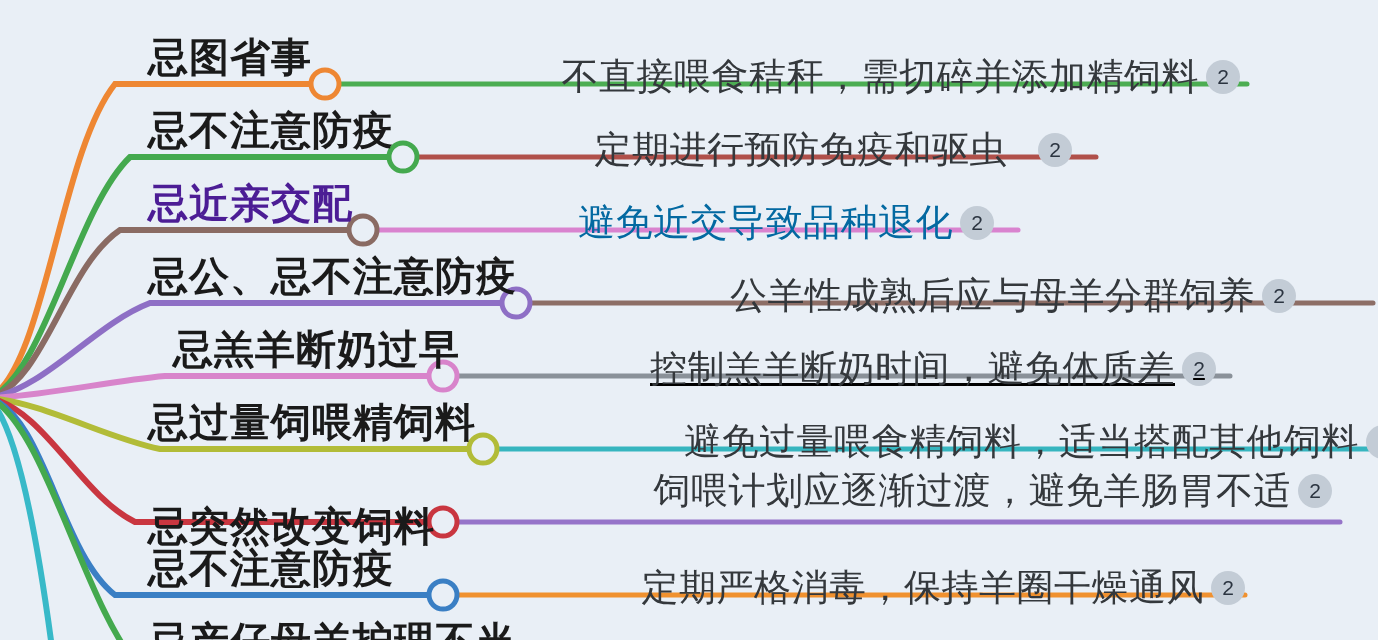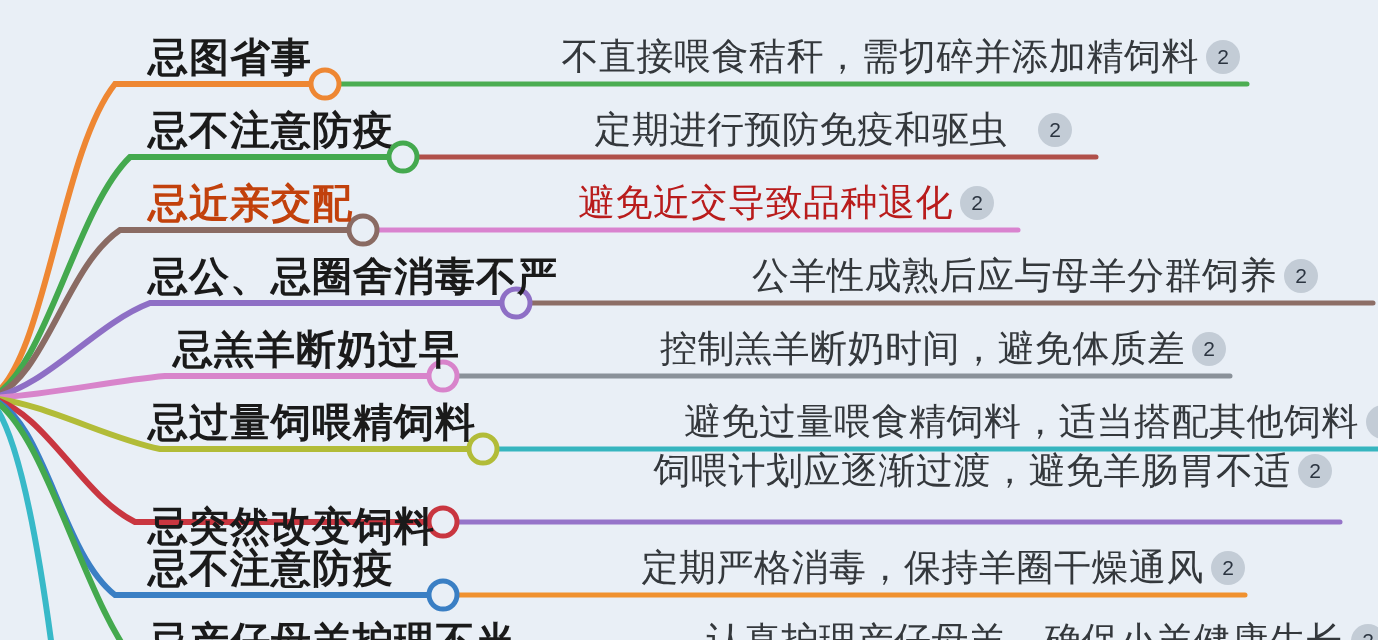--- a/index.html
+++ b/index.html
@@ -25,20 +25,21 @@
     letter-spacing:1px;
     white-space:nowrap;
     cursor:pointer;
   }
   .child-node{
     position:absolute;
     display:flex;align-items:center;
     height:40px;
     white-space:nowrap;
     cursor:pointer;
+    margin-top:20px;
   }
   .child-text{
     font-size:37px;font-weight:400;
     letter-spacing:0.5px;
   }
   .count-badge{
     width:34px;height:34px;
     margin-left:7px;
     border-radius:50%;
     display:flex;align-items:center;justify-content:center;
@@ -84,32 +85,32 @@
       <div class="branch-label" style="top: 34px; color: rgb(26, 26, 26);">忌图省事</div>
       <div class="child-node" style="top: 37px; right: 148px;">
         <span class="child-text" style="color: rgb(52, 56, 60);">不直接喂食秸秆，需切碎并添加精饲料</span>
         <span class="count-badge" style="background: rgb(195, 204, 214); color: rgb(43, 52, 64);">2</span>
       </div>
       <div class="branch-label" style="top: 107px; color: rgb(26, 26, 26); text-align: right;">忌不注意防疫</div>
       <div class="child-node" style="top: 110px; right: 316px; gap: 24px;">
         <span class="child-text" style="color: rgb(52, 56, 60);">定期进行预防免疫和驱虫</span>
         <span class="count-badge" style="background: rgb(195, 204, 214); color: rgb(43, 52, 64);">2</span>
       </div>
-      <div class="branch-label" style="top: 180px; color: #c2410c;">忌近亲交配</div>
+      <div class="branch-label" style="top: 180px; color: #4c1d95;">忌近亲交配</div>
       <div class="child-node" style="top: 183px; right: 394px;">
-        <span class="child-text" style="color: #b91c1c;">避免近交导致品种退化</span>
+        <span class="child-text" style="color: #0369a1;">避免近交导致品种退化</span>
         <span class="count-badge" style="background: rgb(195, 204, 214); color: rgb(43, 52, 64);">2</span>
       </div>
-      <div class="branch-label" style="top: 253px; color: rgb(26, 26, 26);">忌公、忌圈舍消毒不严</div>
-      <div class="child-node" style="top: 256px; right: 70px;">
+      <div class="branch-label" style="top: 253px; color: rgb(26, 26, 26);">忌公、忌不注意防疫</div>
+      <div class="child-node" style="top: 256px; right: 92px;">
         <span class="child-text" style="color: rgb(52, 56, 60);">公羊性成熟后应与母羊分群饲养</span>
         <span class="count-badge" style="background: rgb(195, 204, 214); color: rgb(43, 52, 64);">2</span>
       </div>
       <div class="branch-label" style="top: 326px; color: rgb(26, 26, 26); margin-left: 25px;">忌羔羊断奶过早</div>
-      <div class="child-node" style="top: 329px; right: 162px;">
+      <div class="child-node" style="top: 329px; right: 172px; text-decoration: underline;">
         <span class="child-text" style="color: rgb(52, 56, 60);">控制羔羊断奶时间，避免体质差</span>
         <span class="count-badge" style="background: rgb(195, 204, 214); color: rgb(43, 52, 64);">2</span>
       </div>
       <div class="branch-label" style="top: 399px; color: rgb(26, 26, 26);">忌过量饲喂精饲料</div>
       <div class="child-node" style="top: 402px; right: -12px;">
         <span class="child-text" style="color: rgb(52, 56, 60);">避免过量喂食精饲料，适当搭配其他饲料</span>
         <span class="count-badge" style="background: rgb(195, 204, 214); color: rgb(43, 52, 64);">2</span>
       </div>
       <div class="branch-label" style="top: 472px; color: rgb(26, 26, 26); margin-top: 31px;">忌突然改变饲料</div>
       <div class="child-node" style="top: 451px; right: 56px;">

